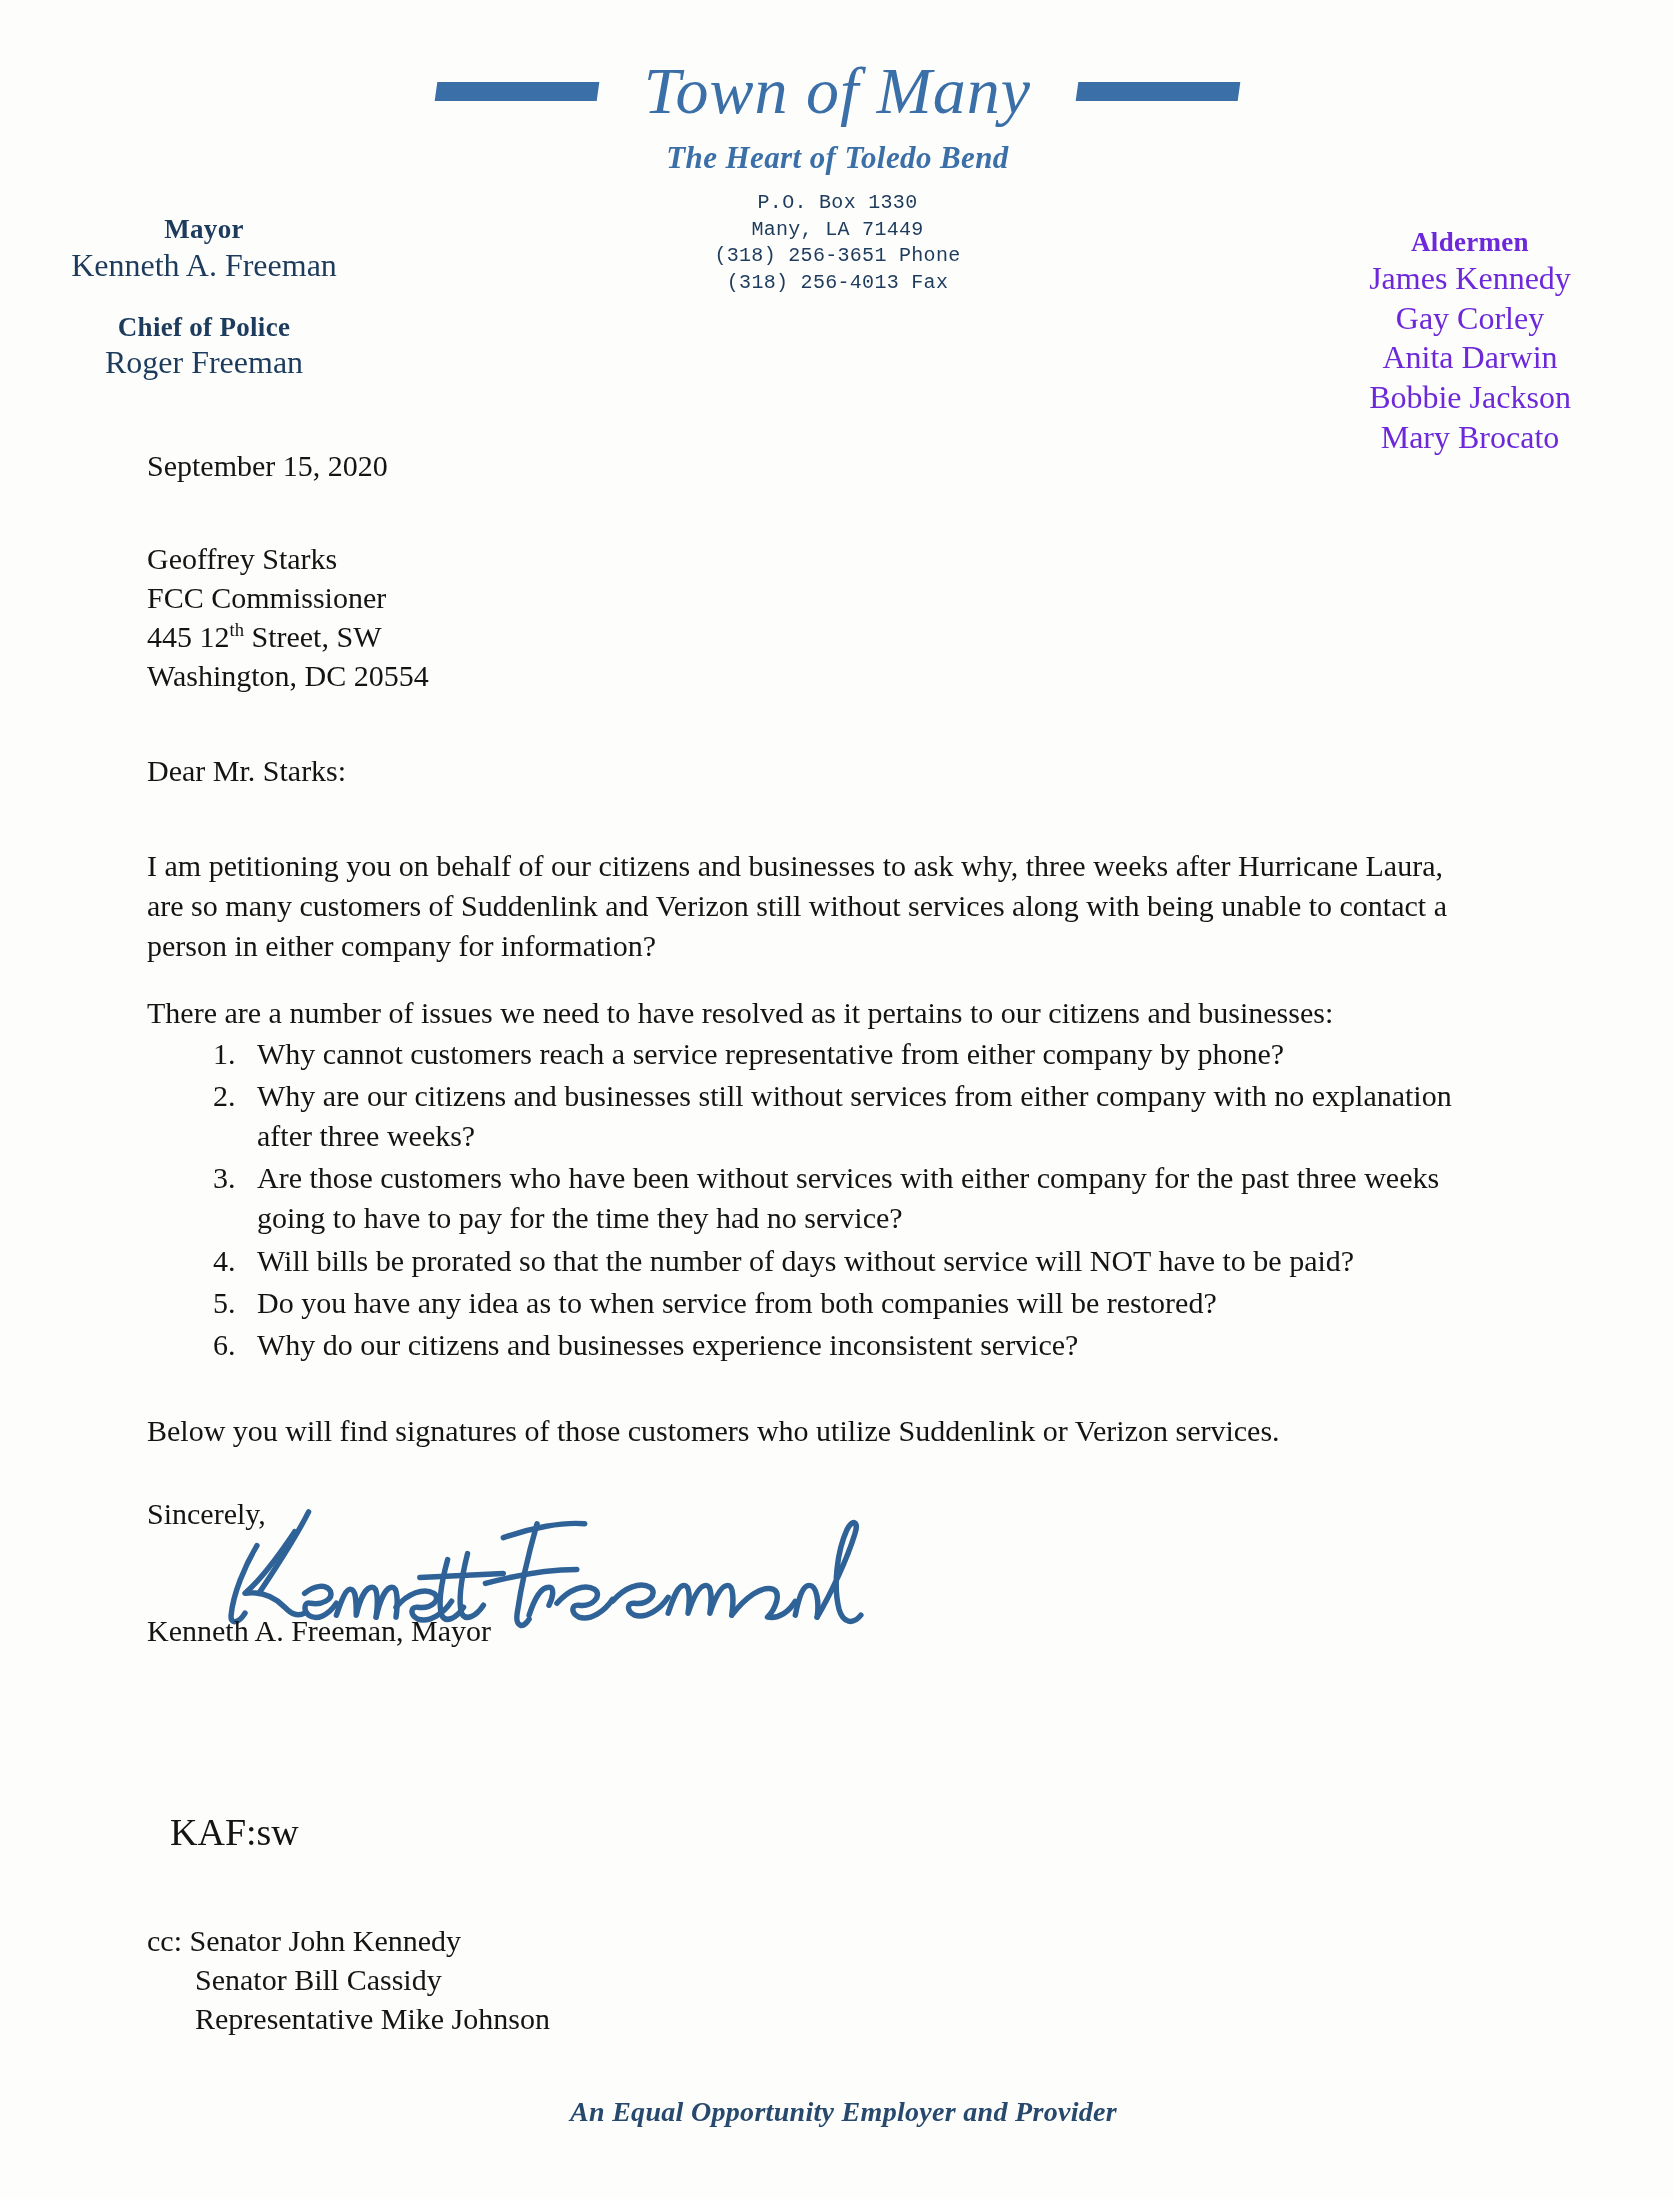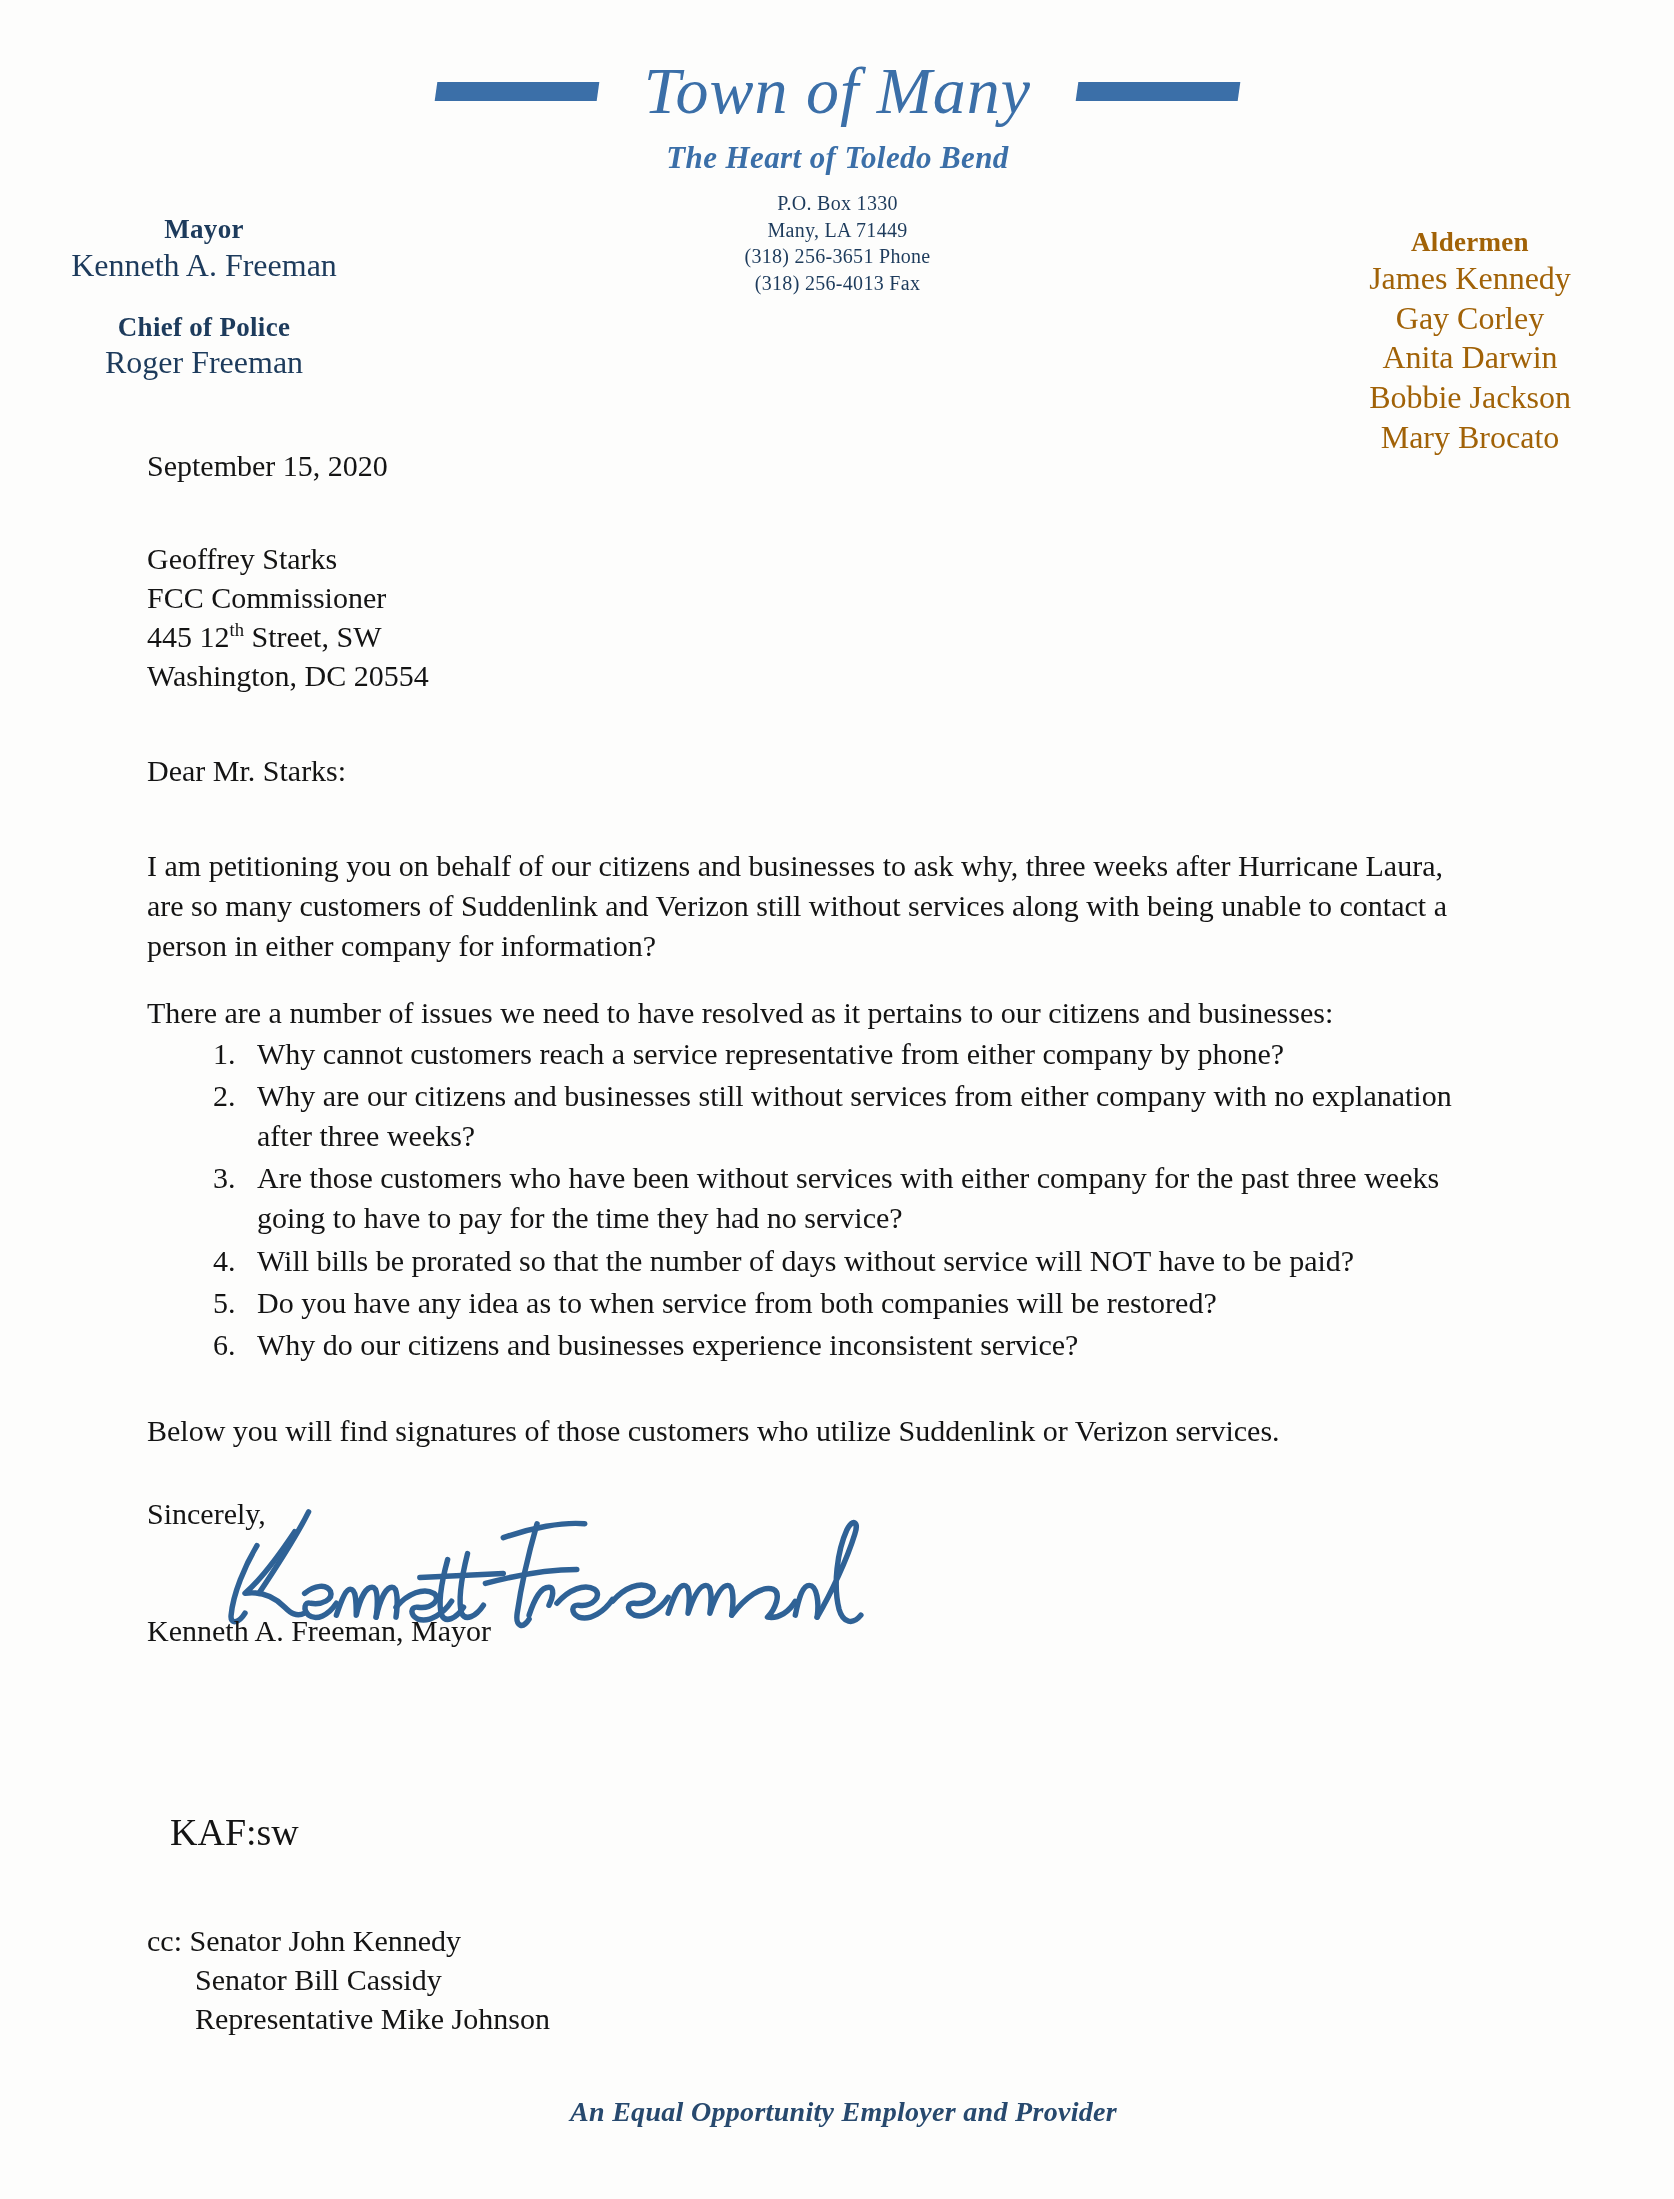--- a/index.html
+++ b/index.html
@@ -70,38 +70,39 @@
     margin-top: 14px;
     color: #1d3b5c;
     font-size: 25px;
     line-height: 1.33;
     font-family: "Liberation Serif", "DejaVu Serif", serif;
   }
   .addr-block .ln { white-space: nowrap; }
   .smallcap {
     font-size: 0.80em;
     letter-spacing: 0.3px;
+    font-family: Liberation Mono, monospace;
   }
 
   
   .lh-left {
     position: absolute;
     left: 40px;
     top: 214px;
     width: 328px;
     text-align: center;
     color: #1d3b5c;
   }
   .lh-right {
     position: absolute;
     right: 46px;
     top: 227px;
     width: 318px;
     text-align: center;
-    color: #a16207;
+    color: #6d28d9;
   }
   .role {
     font-weight: bold;
     font-size: 27px;
     line-height: 1.18;
     letter-spacing: 0.3px;
   }
   .person {
     font-weight: normal;
     font-size: 32px;

